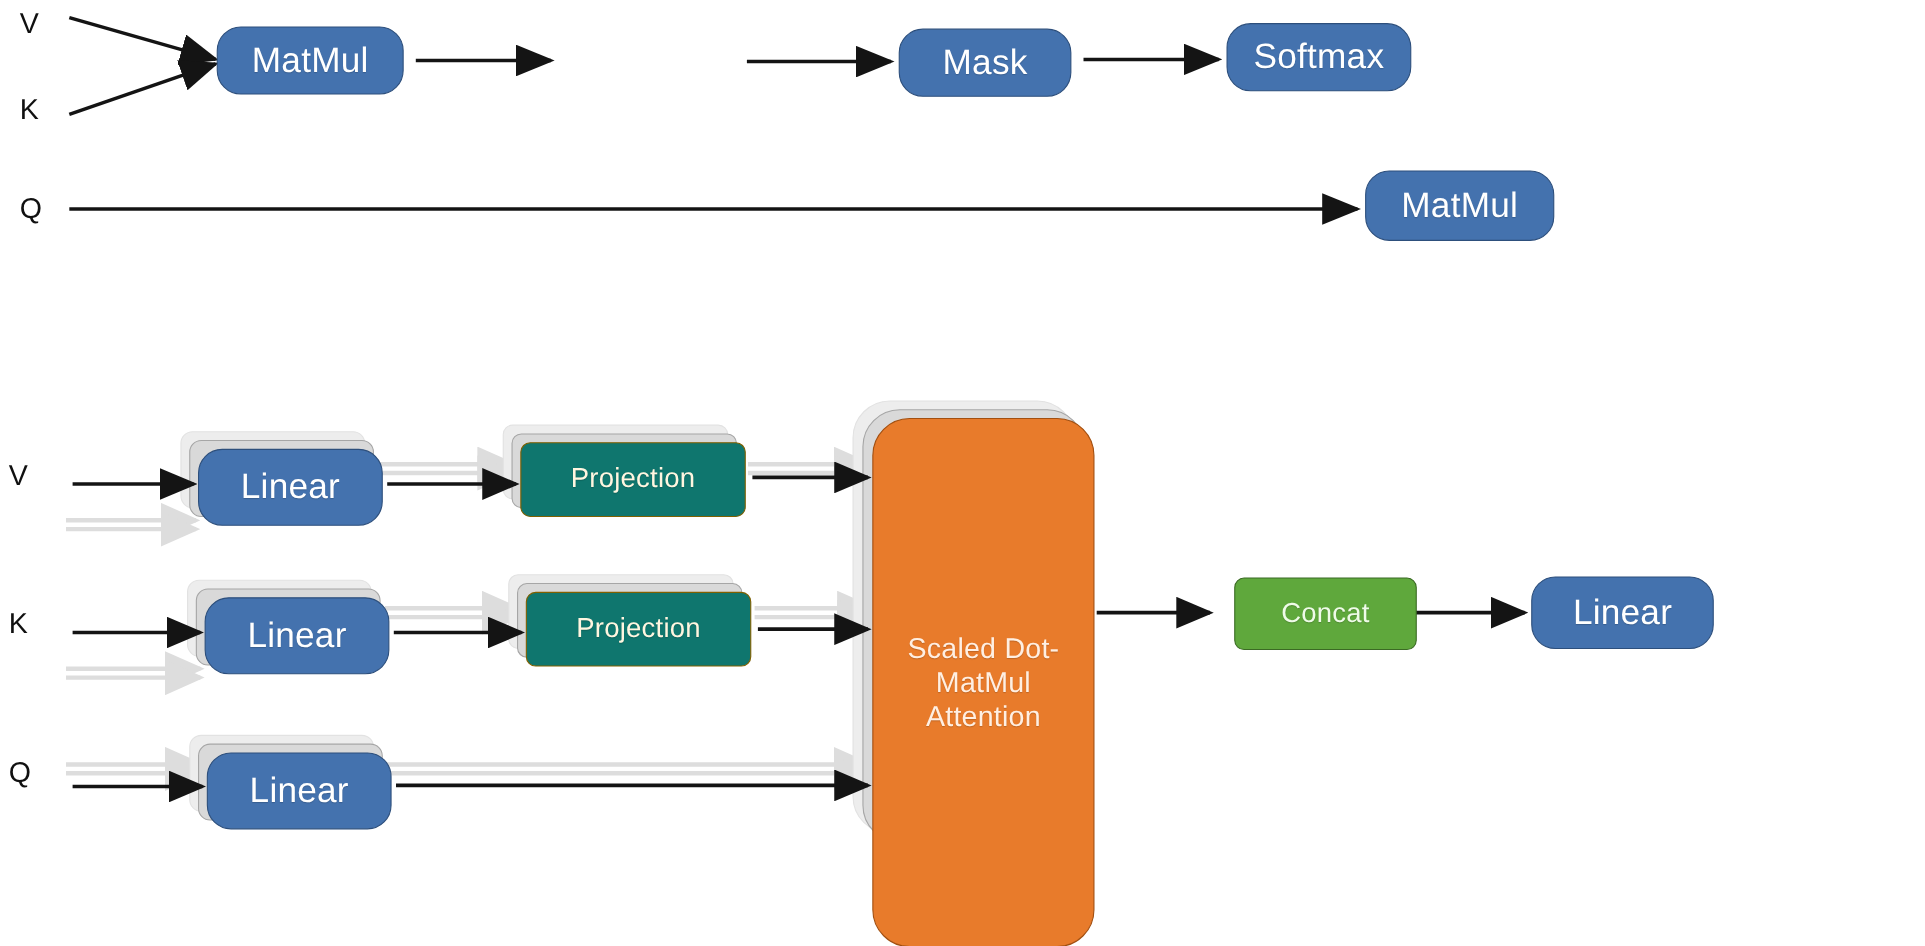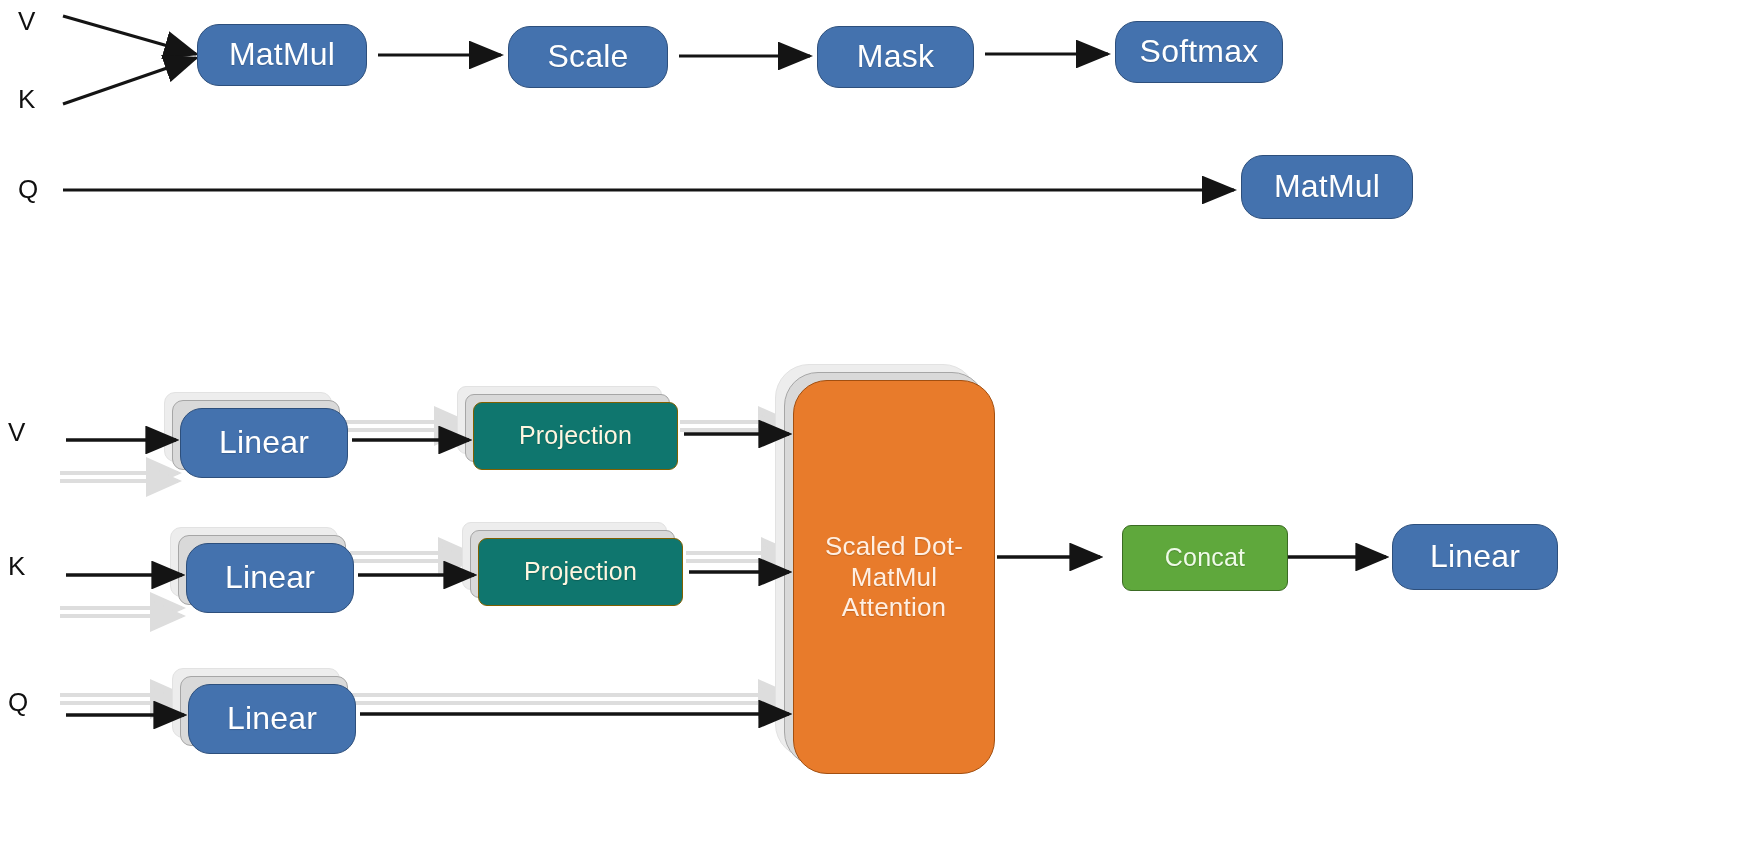--- a/index.html
+++ b/index.html
@@ -135,23 +135,20 @@
   <div class="stack-l1" style="left:784px;top:372px;width:202px;height:394px;border-radius:34px;"></div>
 
   <div class="vlabel" style="left:18px;top:6px;">V</div>
   <div class="vlabel" style="left:18px;top:84px;">K</div>
   <div class="vlabel" style="left:18px;top:174px;">Q</div>
 
   <div class="node blue" style="left:197px;top:24px;width:170px;height:62px;">
     <span class="lbl">MatMul</span>
   </div>
 
-  <div class="node blue" style="left:508px;top:26px;width:160px;height:62px;">
-    <span class="lbl">Scale</span>
-  </div>
 
   <div class="node blue" style="left:1115px;top:21px;width:168px;height:62px;">
     <span class="lbl">Softmax</span>
   </div>
 
   <div class="node blue" style="left:817px;top:26px;width:157px;height:62px;">
     <span class="lbl">Mask</span>
   </div>
 
   <div class="node blue" style="left:1241px;top:155px;width:172px;height:64px;">
@@ -175,21 +172,21 @@
   </div>
 
   <div class="node yellow" style="left:473px;top:402px;width:205px;height:68px;">
     <span class="lbl">Projection</span>
   </div>
 
   <div class="node yellow" style="left:478px;top:538px;width:205px;height:68px;">
     <span class="lbl">Projection</span>
   </div>
 
-  <div class="node orange" style="left:793px;top:380px;width:202px;height:394px;flex-direction:column;">
+  <div class="node orange" style="left:793px;top:380px;width:202px;height:481px;flex-direction:column;">
     <span class="lbl">Scaled Dot-</span>
     <span class="lbl">MatMul</span>
     <span class="lbl">Attention</span>
   </div>
 
   <div class="node green" style="left:1106px;top:525px;width:166px;height:66px;">
     <span class="lbl">Concat</span>
   </div>
 
   <div class="node blue" style="left:1392px;top:524px;width:166px;height:66px;">

